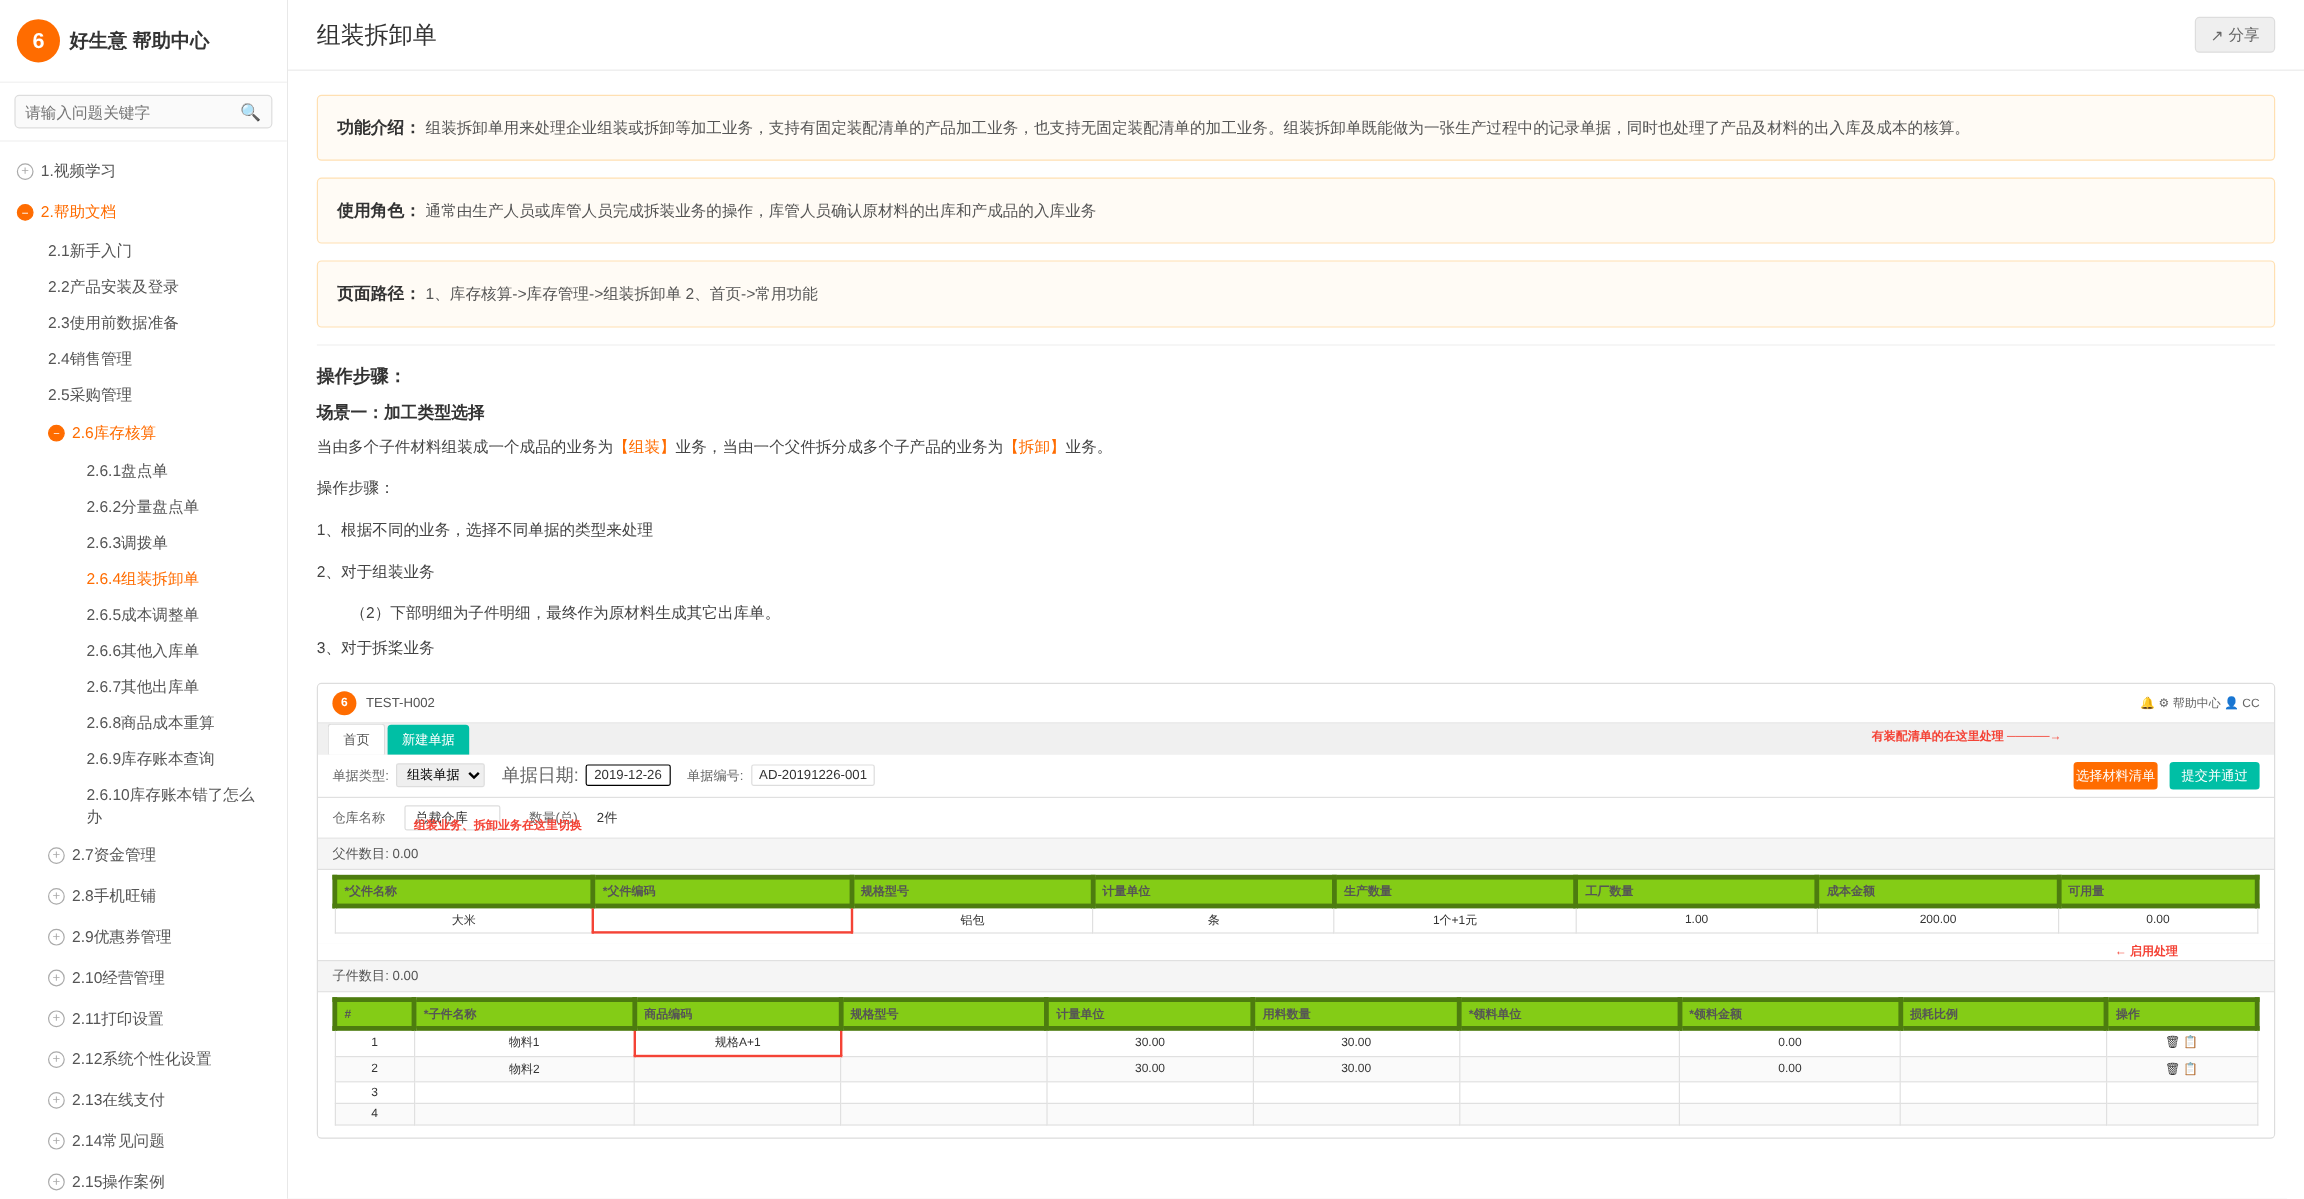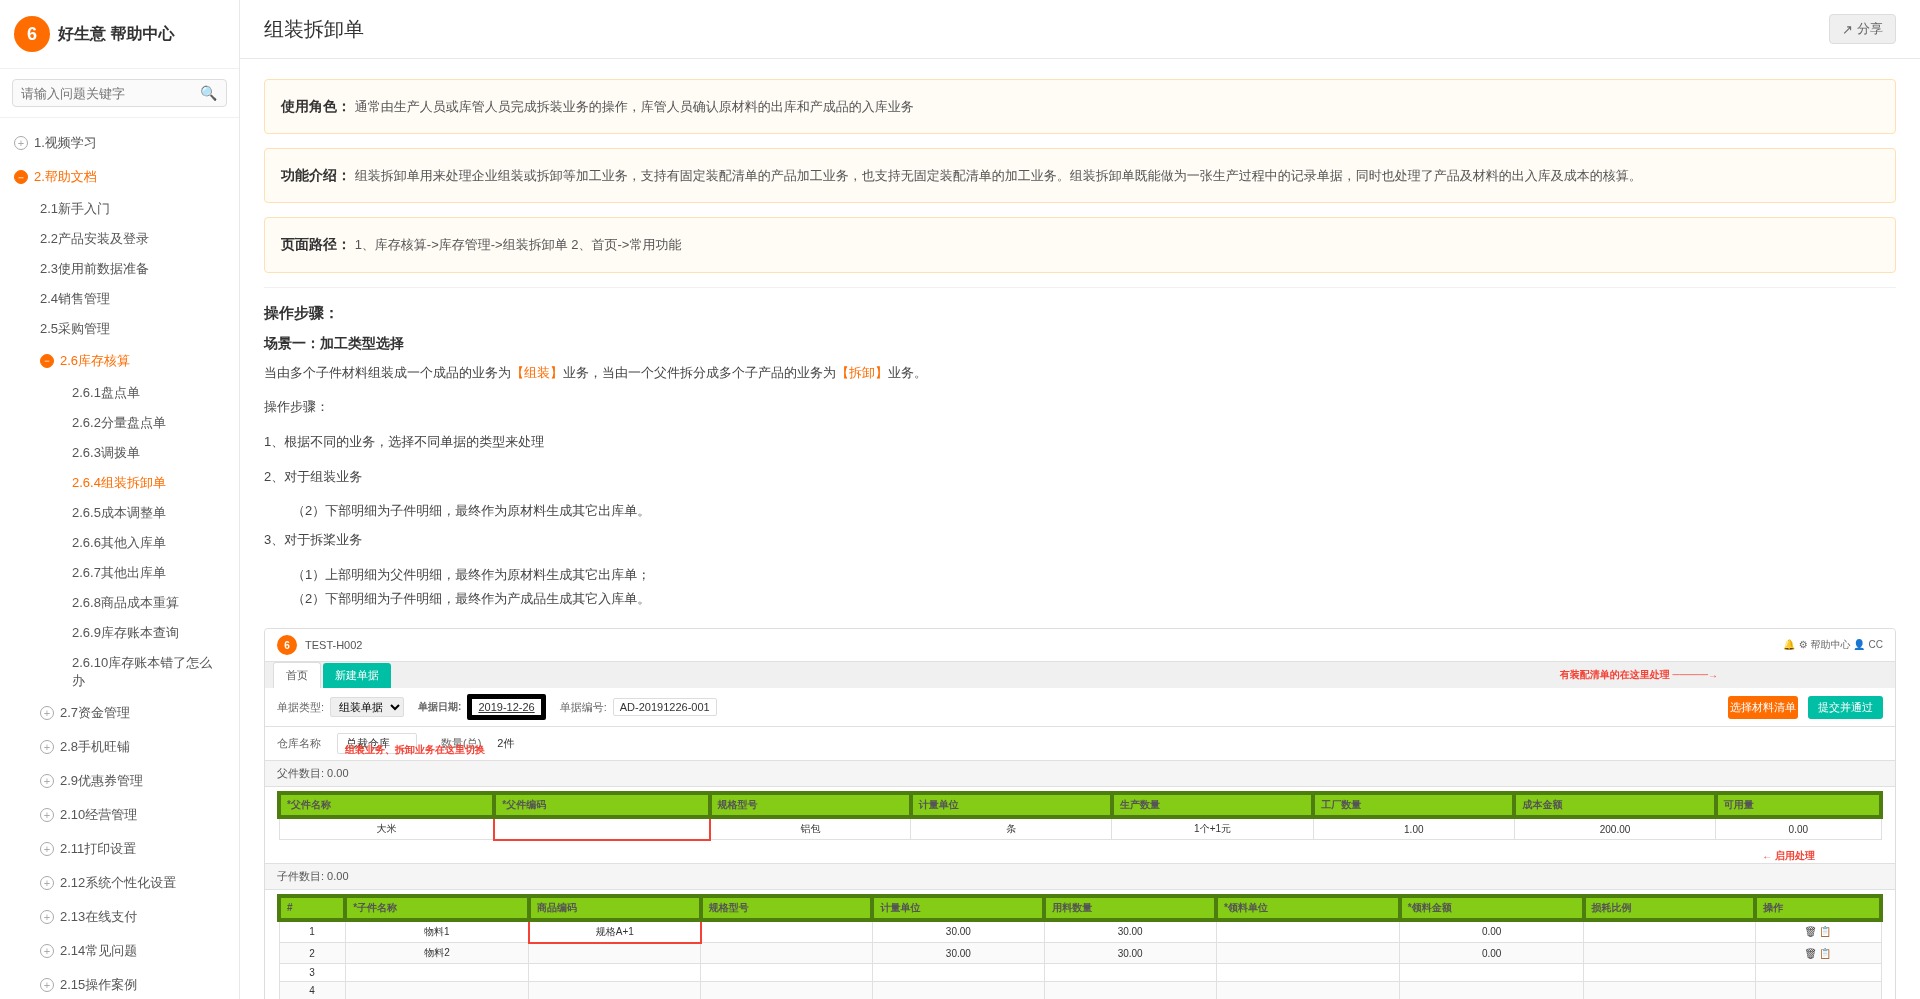--- a/index.html
+++ b/index.html
@@ -390,27 +390,27 @@
     <span class="page-title">组装拆卸单</span>
     <button class="share-btn">
       <span>↗</span>
       <span>分享</span>
     </button>
   </div>
 
   <div class="content-area">
 
     <div class="info-block">
+      <span class="section-title">功能介绍：</span>
+      <span>组装拆卸单用来处理企业组装或拆卸等加工业务，支持有固定装配清单的产品加工业务，也支持无固定装配清单的加工业务。组装拆卸单既能做为一张生产过程中的记录单据，同时也处理了产品及材料的出入库及成本的核算。</span>
+    </div>
+
+    <div class="info-block">
       <span class="section-title">使用角色：</span>
       <span>通常由生产人员或库管人员完成拆装业务的操作，库管人员确认原材料的出库和产成品的入库业务</span>
-    </div>
-
-    <div class="info-block">
-      <span class="section-title">功能介绍：</span>
-      <span>组装拆卸单用来处理企业组装或拆卸等加工业务，支持有固定装配清单的产品加工业务，也支持无固定装配清单的加工业务。组装拆卸单既能做为一张生产过程中的记录单据，同时也处理了产品及材料的出入库及成本的核算。</span>
     </div>
 
     <div class="info-block">
       <span class="section-title">页面路径：</span>
       <span>1、库存核算-&gt;库存管理-&gt;组装拆卸单  2、首页-&gt;常用功能</span>
     </div>
 
     <hr class="divider-line">
 
     <div class="step-title">操作步骤：</div>
@@ -426,24 +426,20 @@
     <div class="content-text">1、根据不同的业务，选择不同单据的类型来处理</div>
 
     <div class="content-text">2、对于组装业务</div>
 
     <ul class="sub-list">
       <li>（2）下部明细为子件明细，最终作为原材料生成其它出库单。</li>
     </ul>
 
     <div class="content-text">3、对于拆桨业务</div>
 
-    <ul class="sub-list">
-      <li>（1）上部明细为父件明细，最终作为原材料生成其它出库单；</li>
-      <li>（2）下部明细为子件明细，最终作为产成品生成其它入库单。</li>
-    </ul>
 
     <div class="screenshot-container">
       <div class="mock-screen-wrap" style="position:relative;">
 
         <div class="mock-header">
           <div class="mock-logo">6</div>
           <span style="font-size:11px;color:#555;">TEST-H002</span>
           <span style="flex:1"></span>
           <span style="font-size:10px;color:#666;">🔔 ⚙ 帮助中心 👤 CC</span>
         </div>
@@ -452,22 +448,22 @@
           <div style="padding:5px 12px;background:#fff;border:1px solid #ddd;border-bottom:none;border-radius:3px 3px 0 0;font-size:11px;color:#555;">首页</div>
           <div style="padding:5px 12px;background:#00bfa5;color:#fff;border-radius:3px 3px 0 0;font-size:11px;">新建单据</div>
         </div>
 
         <div style="background:#fff;display:flex;align-items:center;padding:6px 12px;gap:6px;border-bottom:1px solid #e0e0e0;flex-wrap:wrap;position:relative;">
           <span style="font-size:11px;color:#666;">单据类型:</span>
           <select style="font-size:11px;border:1px solid #ddd;padding:2px 4px;border-radius:2px;">
             <option>组装单据</option>
             <option>拆卸单据</option>
           </select>
-          <span style="font-size:10px;color:#666;margin-left:8px;font-weight:bold;">单据日期:</span>
-          <span style="font-size:11px;border:5px solid #000000;padding:2px 6px;border-radius:2px;text-decoration:underline;">2019-12-26</span>
+          <span style="font-size:15px;color:#666;margin-left:8px;">单据日期:</span>
+          <span style="font-size:11px;border:1px solid #000000;padding:2px 6px;border-radius:2px;">2019-12-26</span>
           <span style="font-size:11px;color:#666;margin-left:8px;">单据编号:</span>
           <span style="font-size:11px;border:1px solid #ddd;padding:2px 6px;border-radius:2px;">AD-20191226-001</span>
           <span style="flex:1;"></span>
           <div style="position:relative;display:inline-block;">
             <button style="background:#ff6c00;color:#fff;border:none;padding:4px 2px;border-radius:3px;font-size:11px;cursor:pointer;">选择材料清单</button>
             
             <div style="position:absolute;top:-28px;right:80px;color:#f44336;font-size:10px;font-weight:bold;white-space:nowrap;">有装配清单的在这里处理 ─────→</div>
           </div>
           <button style="background:#00bfa5;color:#fff;border:none;padding:4px 10px;border-radius:3px;font-size:11px;cursor:pointer;margin-left:4px;">提交并通过</button>
         </div>

